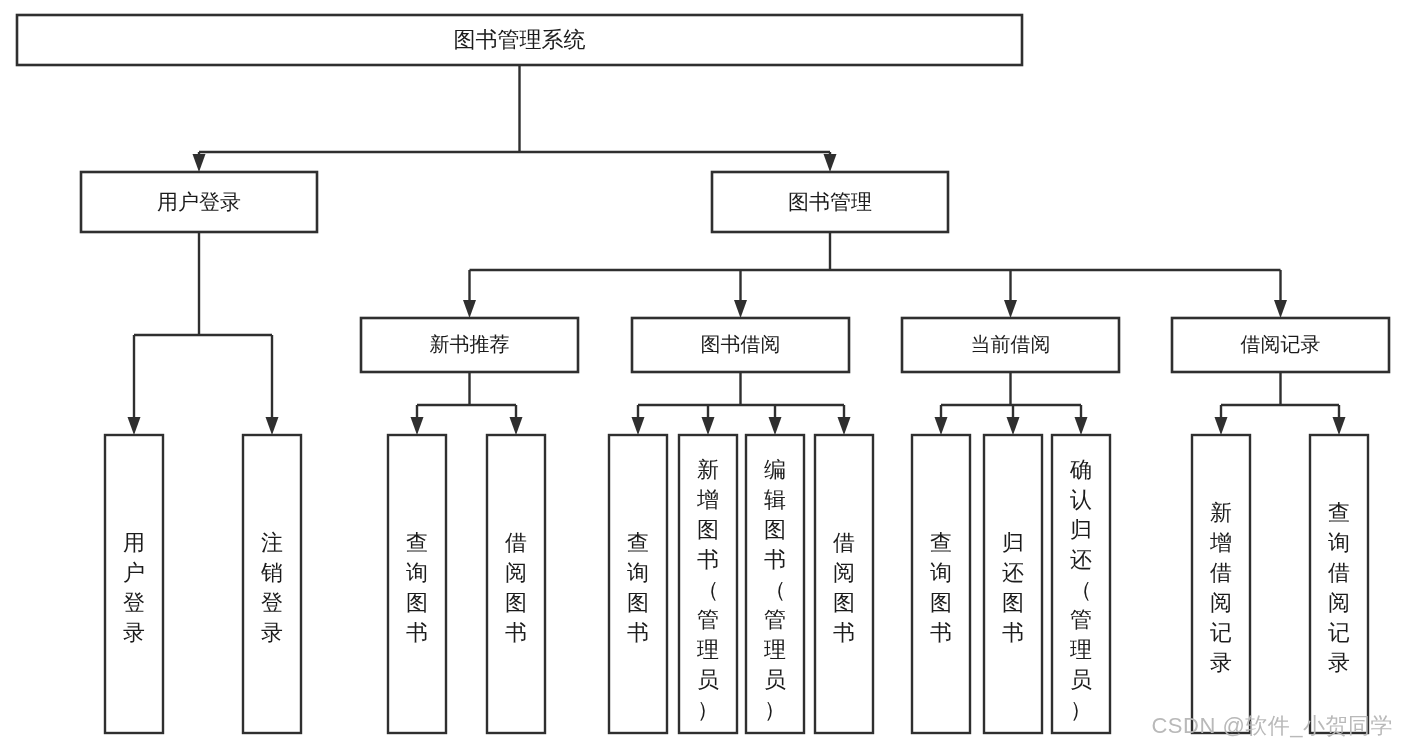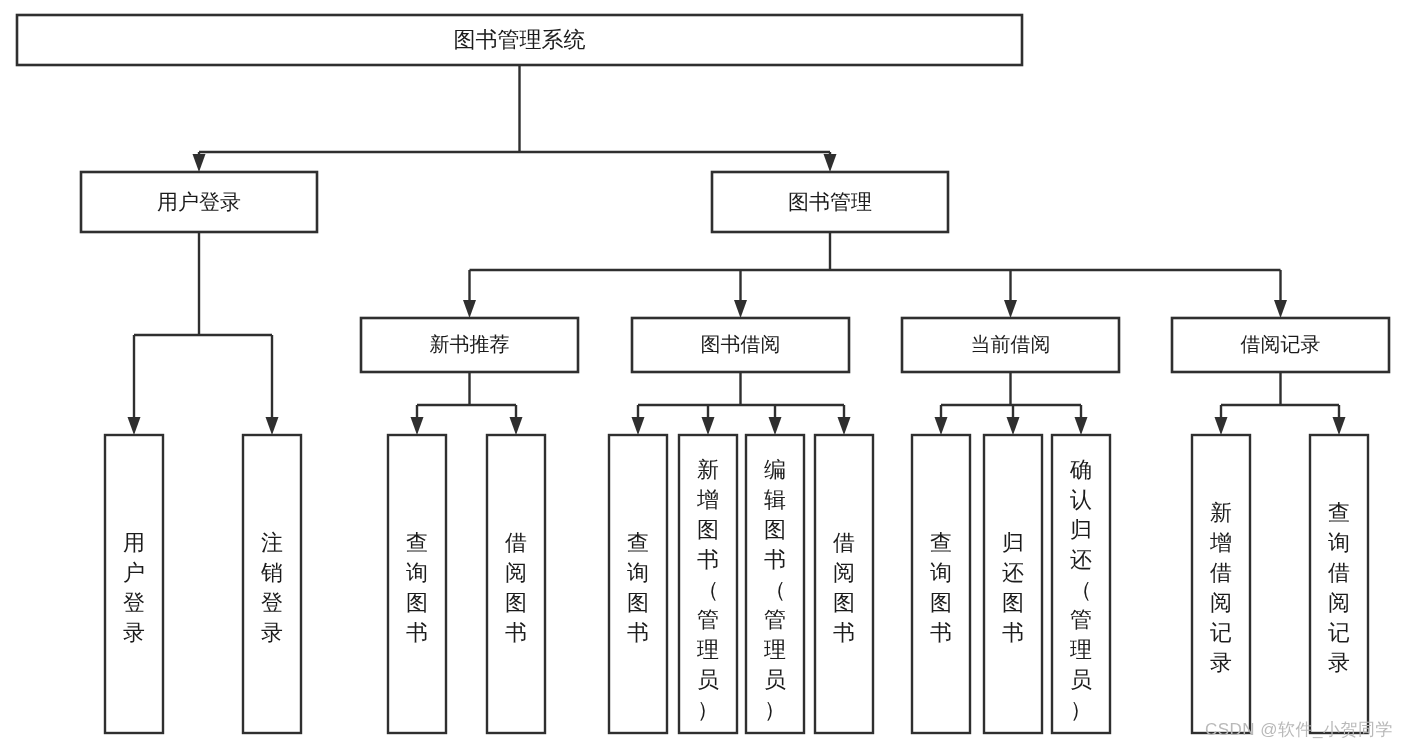--- a/index.html
+++ b/index.html
@@ -47,21 +47,21 @@
     font-family:"Liberation Sans","DejaVu Sans",sans-serif;
     font-size:22px;
     text-anchor:middle;
   }
 
   .watermark{
     position:absolute;
     right:12px;
     bottom:6px;
     font-family:"Liberation Sans","DejaVu Sans",sans-serif;
-    font-size:17px;
+    font-size:22px;
     color:#b9b9b9;
     letter-spacing:.5px;
     white-space:nowrap;
     user-select:none;
   }
 </style>
 </head>
 <body>
 
 <div id="diagram-root">

